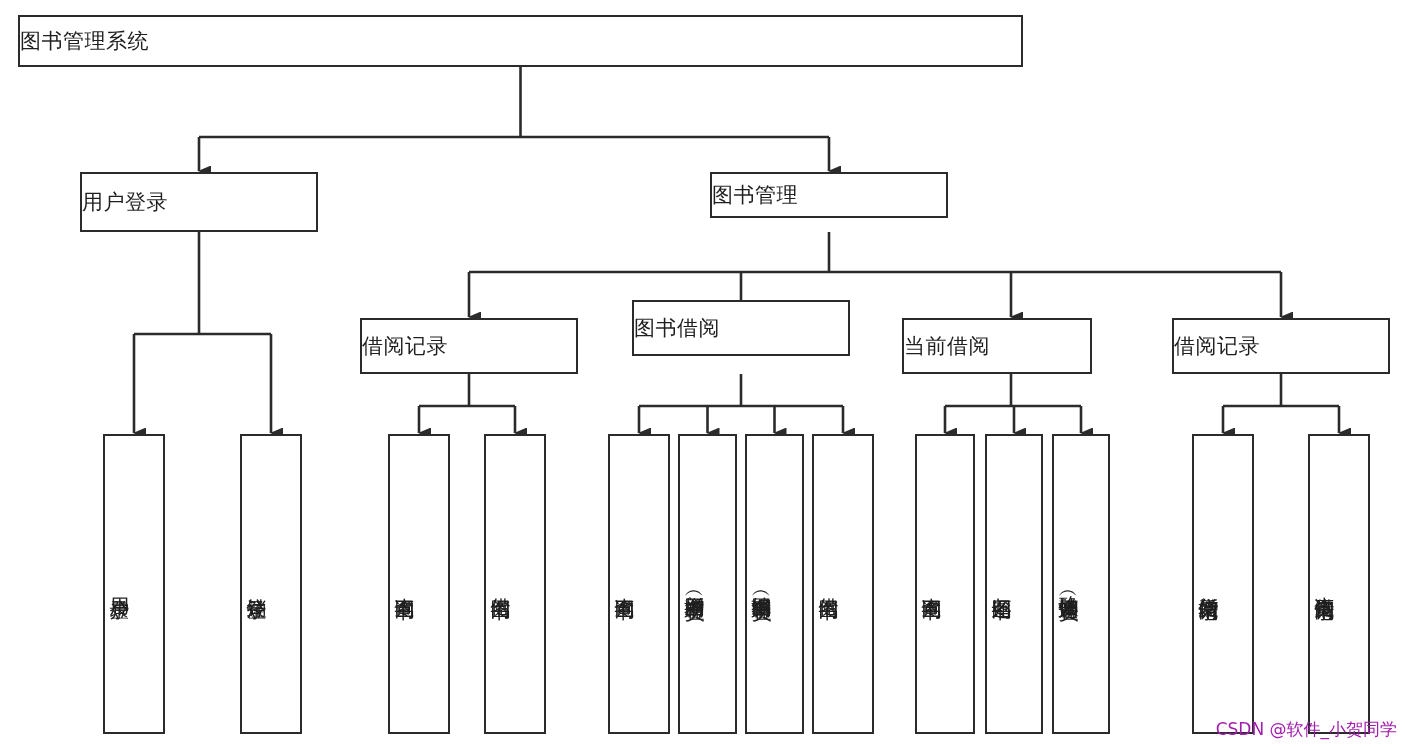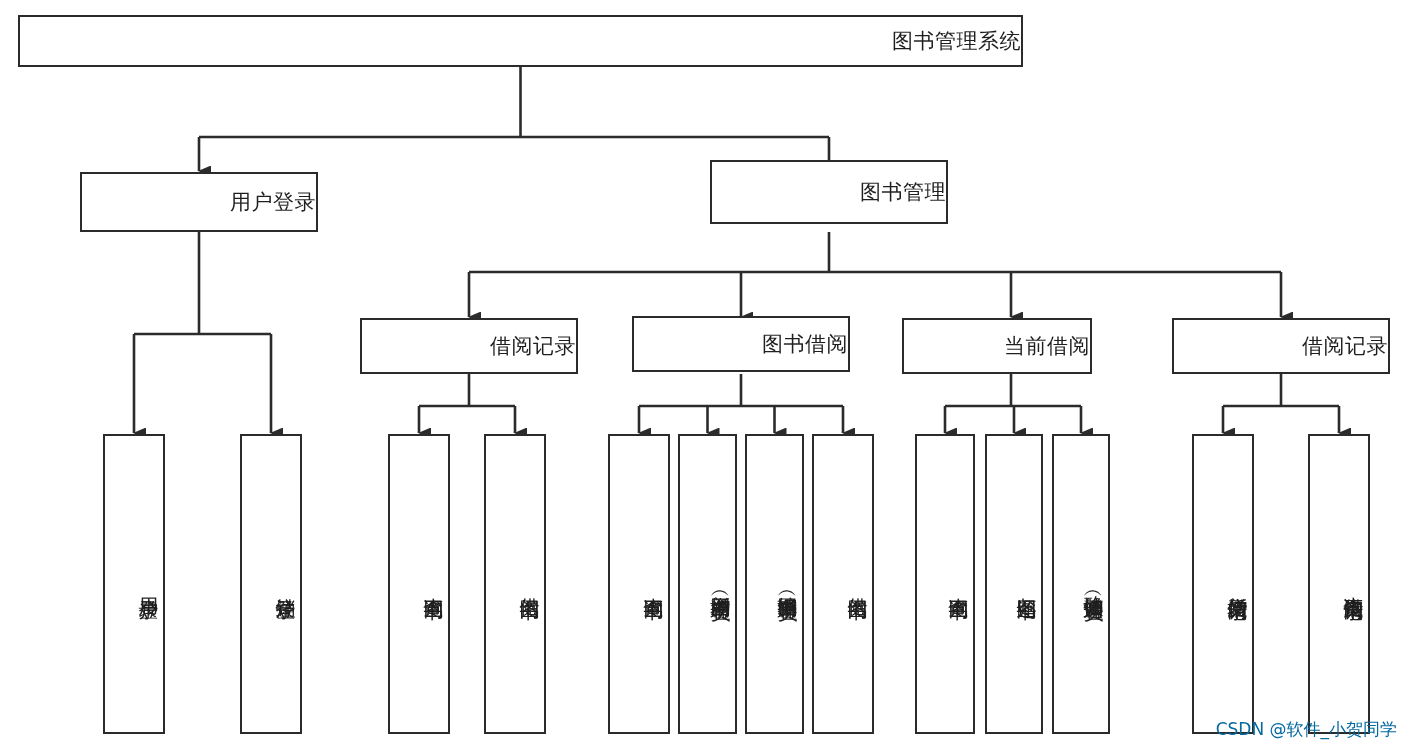--- a/index.html
+++ b/index.html
@@ -27,21 +27,21 @@
     height: 747px;
     display: block;
   }
   .node-box {
     position: absolute;
     box-sizing: border-box;
     background: #ffffff;
     border: 2px solid #2b2b2b;
     display: flex;
     align-items: center;
-    justify-content: flex-end;
+    justify-content: flex-start;
     overflow: hidden;
   }
   .node-label-h {
     font-size: 21px;
     color: #1f1f1f;
     line-height: 1.15;
     white-space: nowrap;
     letter-spacing: 0.5px;
   }
   .node-label-v {
@@ -52,21 +52,21 @@
     line-height: 1.45;
     letter-spacing: 1px;
     white-space: nowrap;
     text-align: center;
   }
   .watermark {
     position: absolute;
     right: 8px;
     bottom: 6px;
     font-size: 17px;
-    color: #0369a1;
+    color: #a21caf;
     white-space: nowrap;
     pointer-events: none;
   }
 </style>
 </head>
 <body>
 
 <div id="diagram-root">
 
   <svg id="tree-canvas" viewBox="0 0 1405 747" preserveAspectRatio="none">
@@ -112,27 +112,27 @@
       </g>
   </svg>
 
   <div id="nodes-layer">
       <div class="node-box" style="left: 18px; top: 15px; width: 1005px; height: 52px;">
         <span class="node-label-h">图书管理系统</span>
       </div>
       <div class="node-box" style="left: 80px; top: 172px; width: 238px; height: 60px;">
         <span class="node-label-h">用户登录</span>
       </div>
-      <div class="node-box" style="left: 710px; top: 160px; width: 238px; height: 64px;">
+      <div class="node-box" style="left: 710px; top: 172px; width: 238px; height: 46px;">
         <span class="node-label-h">图书管理</span>
       </div>
       <div class="node-box" style="left: 360px; top: 318px; width: 218px; height: 56px;">
         <span class="node-label-h">借阅记录</span>
       </div>
-      <div class="node-box" style="left: 632px; top: 316px; width: 218px; height: 56px;">
+      <div class="node-box" style="left: 632px; top: 300px; width: 218px; height: 56px;">
         <span class="node-label-h">图书借阅</span>
       </div>
       <div class="node-box" style="left: 902px; top: 318px; width: 190px; height: 56px;">
         <span class="node-label-h">当前借阅</span>
       </div>
       <div class="node-box" style="left: 1172px; top: 318px; width: 218px; height: 56px;">
         <span class="node-label-h">借阅记录</span>
       </div>
       <div class="node-box" style="left: 103px; top: 434px; width: 62px; height: 300px;">
         <span class="node-label-v">用户登录</span>

